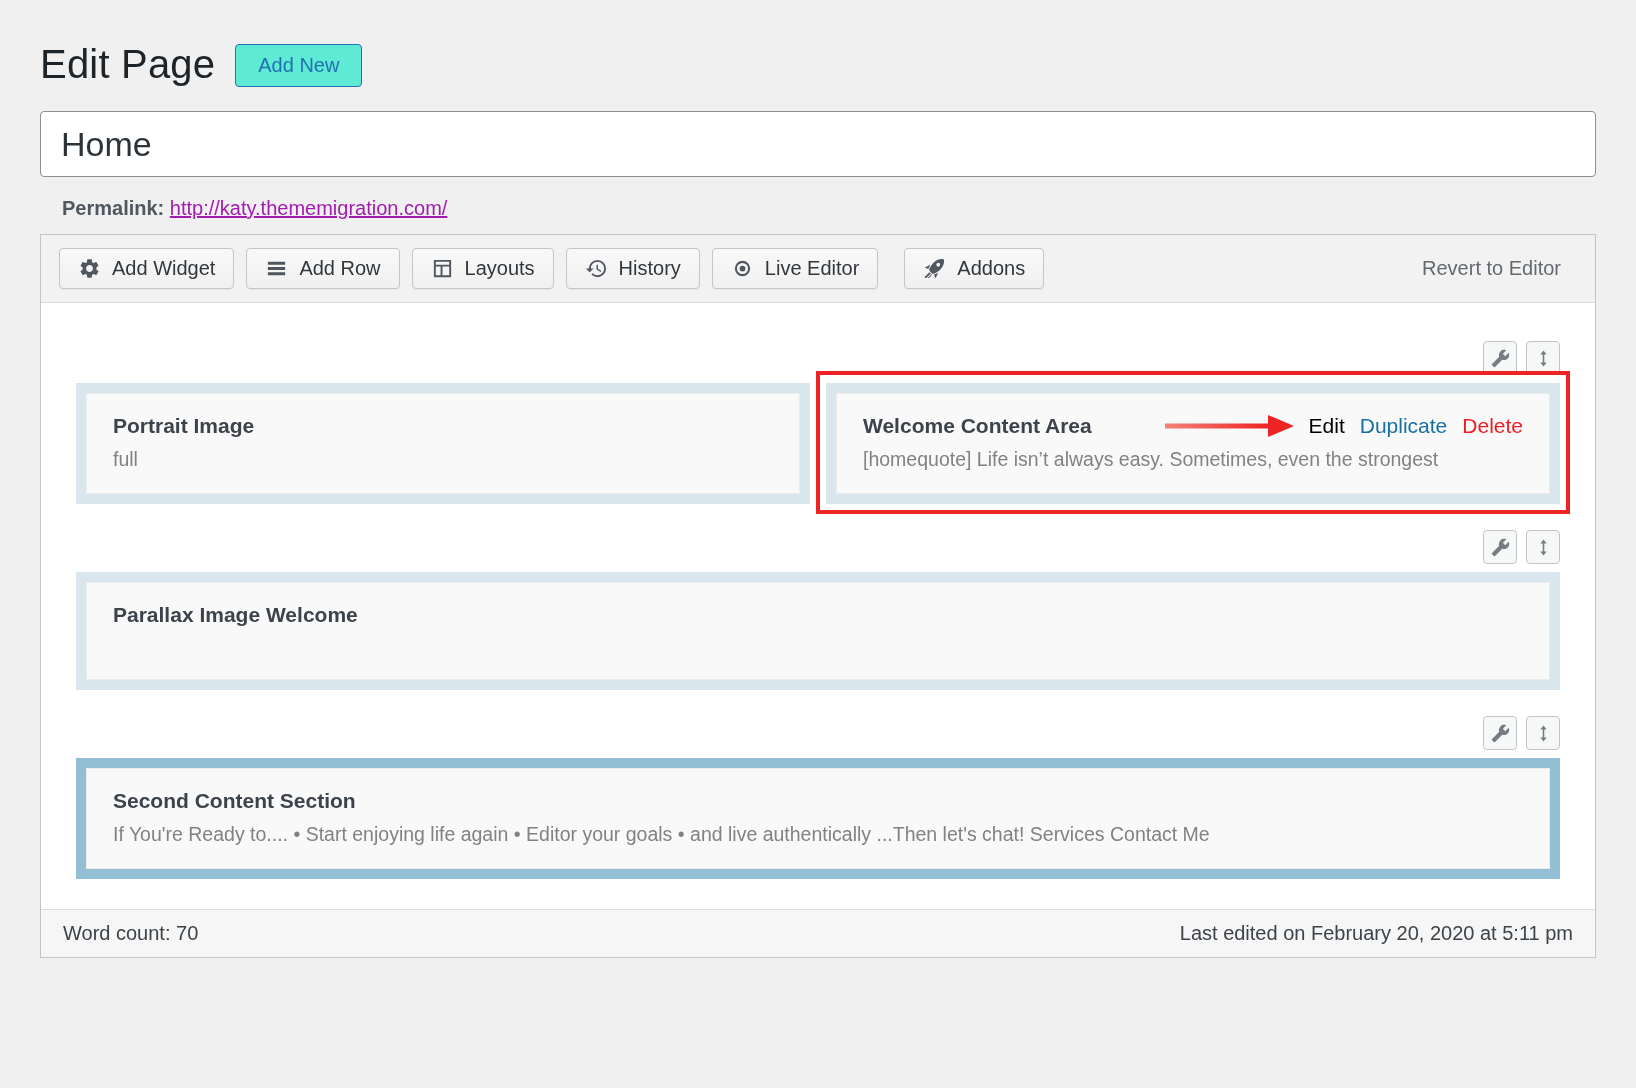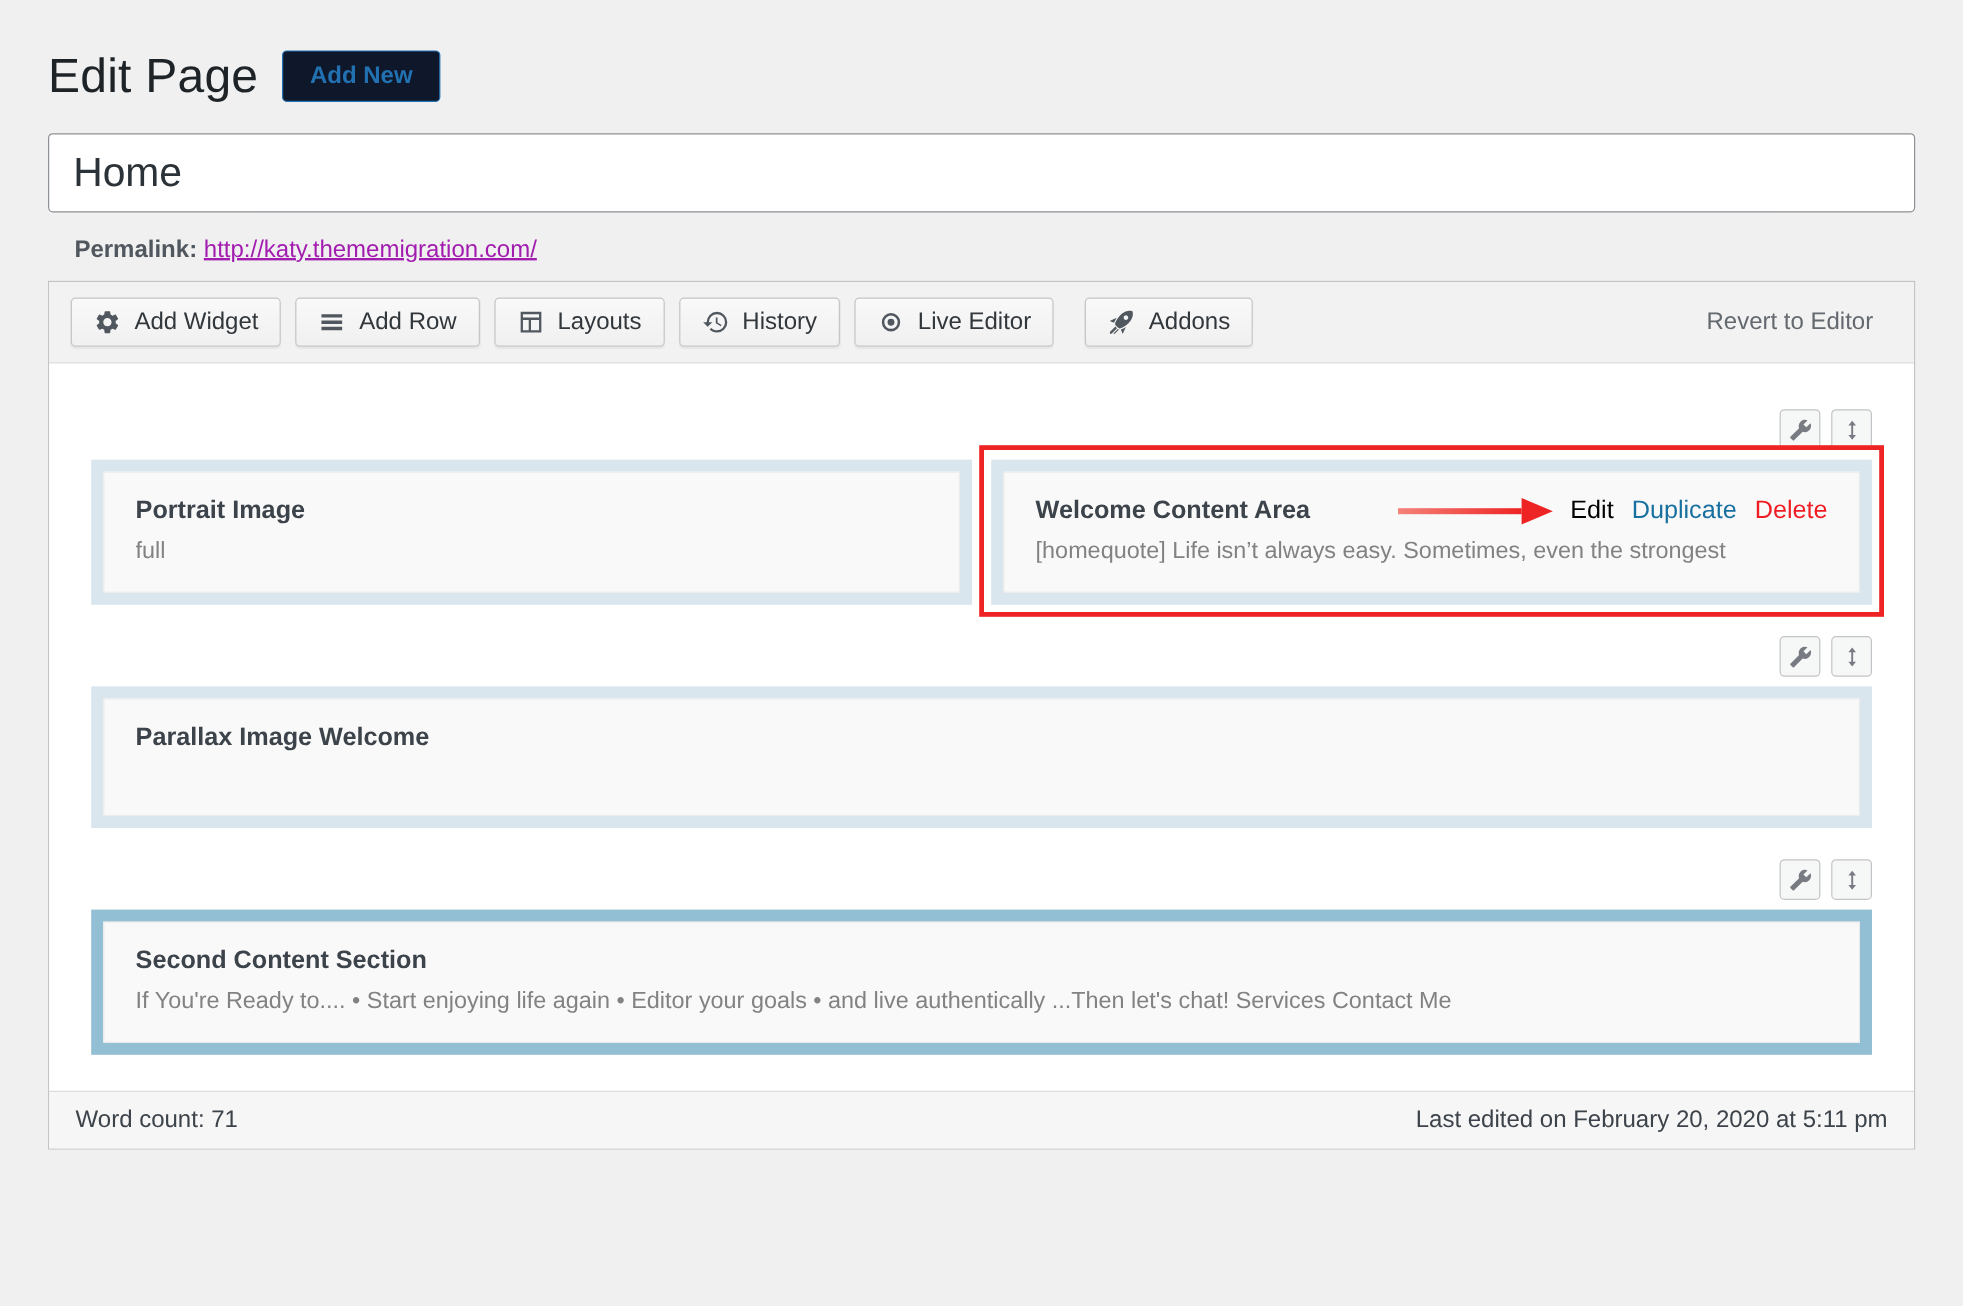--- a/index.html
+++ b/index.html
@@ -5,25 +5,25 @@
   * { box-sizing: border-box; margin: 0; padding: 0; }
   html,body { width:1636px; height:1088px; }
   body {
     background:#f0f0f1;
     font-family:"Liberation Sans", sans-serif;
     color:#1d2327;
   }
   .wrap { padding: 0 40px; }
 
   
-  .page-head { display:flex; align-items:flex-start; gap:20px; padding-top:42px; }
+  .page-head { display:flex; align-items:flex-end; gap:20px; padding-top:42px; }
   .page-head h1 { font-size:40px; font-weight:400; color:#1d2327; letter-spacing:.2px; }
   .add-new-btn {
-    font-size:20px; font-weight:700; color:#2271b1;
-    background:#0f172a; border:1.5px solid #2271b1; border-radius:4px;
+    font-size:20px; font-weight:400; color:#2271b1;
+    background:#5eead4; border:1.5px solid #2271b1; border-radius:4px;
     padding:9px 22px; cursor:pointer; font-family:inherit;
   }
 
   
   .title-input {
     display:block; width:100%; height:66px; margin-top:24px;
     font-size:34px; font-family:inherit; color:#2c3338;
     padding:0 20px; border:1px solid #8c8f94; border-radius:4px; background:#fff;
   }
 
@@ -249,18 +249,18 @@
               <div class="w-title">Second Content Section</div>
               <div class="w-sub">If You're Ready to.... • Start enjoying life again • Editor your goals • and live authentically ...Then let's chat!   Services Contact Me</div>
             </div>
           </div>
         </div>
       </div>
 
     </div>
 
     <div class="panel-footer">
-      <span>Word count: 71</span>
+      <span>Word count: 70</span>
       <span>Last edited on February 20, 2020 at 5:11 pm</span>
     </div>
 
   </div>
 </div>
 
 </body></html>

